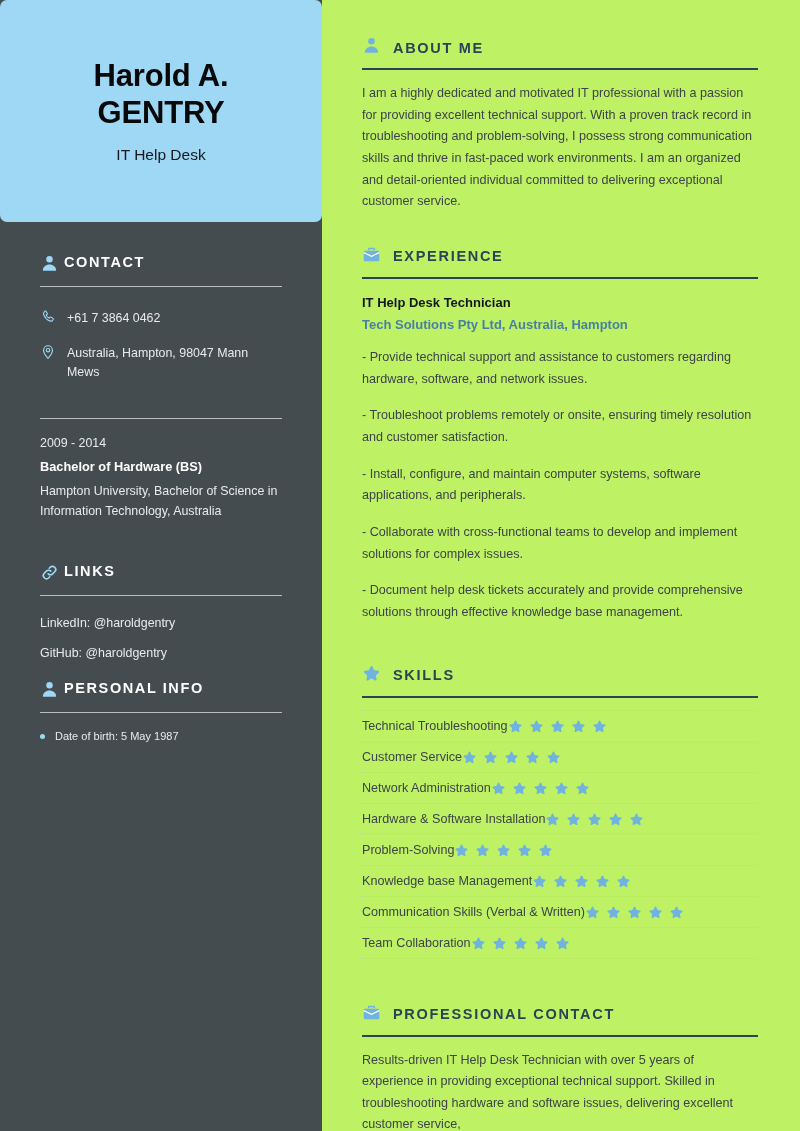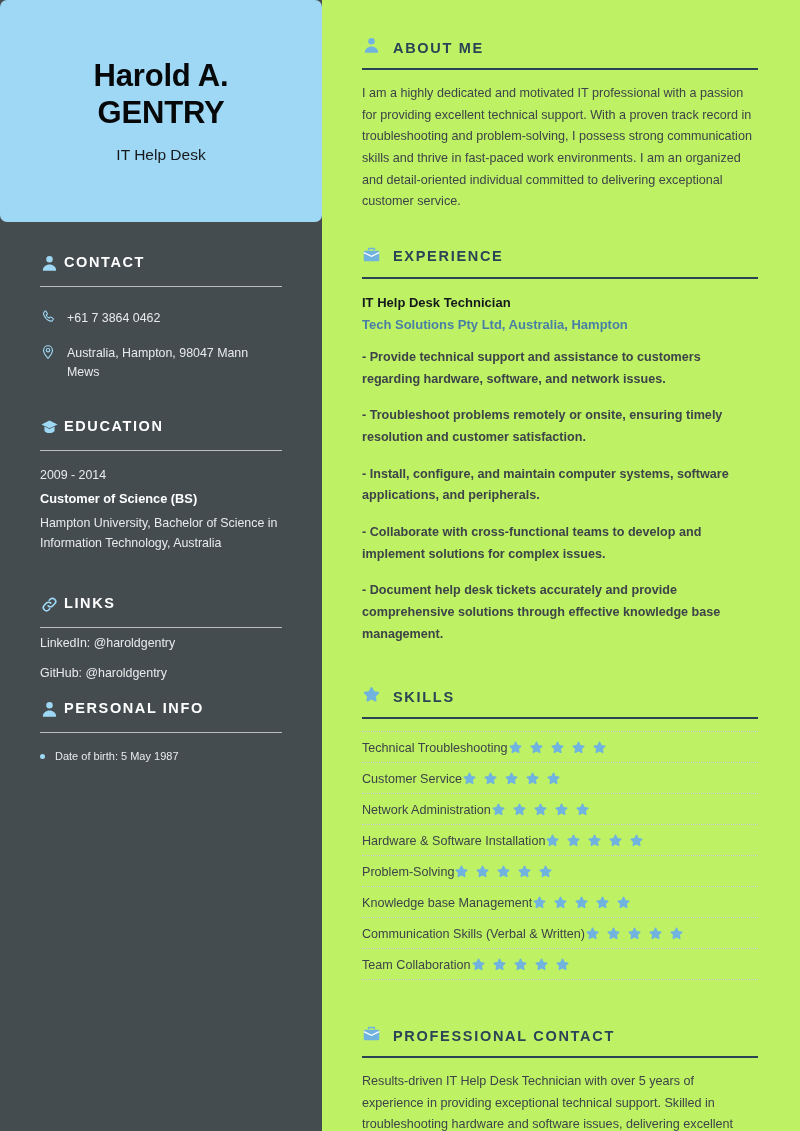--- a/index.html
+++ b/index.html
@@ -57,21 +57,21 @@
     letter-spacing:1.7px;
   }
   .rrule { height:2px; background:#2c4255; margin-top:9px; }
 
   .body-tx {
     font-size:12.6px; color:#3d4348; line-height:1.72;
     margin-top:13px; text-align:left;
   }
   .job-title { font-size:13px; font-weight:bold; color:#14181b; margin-top:16px; }
   .job-org { font-size:13px; font-weight:bold; color:#4a7fa5; margin-top:7px; }
-  .bullet { font-size:12.6px; color:#3d4348; line-height:1.72; margin-top:15px;font-weight:bold; }
+  .bullet { font-size:12.6px; color:#3d4348; line-height:1.72; margin-top:15px; }
 
   .skills { margin-top:12px; }
   .skill-row {
     display:flex; align-items:center; justify-content:flex-start;
     padding:8px 0 7px 0;
     border-bottom:1px dotted #c4c9cc;
   }
   .skill-row:first-child { border-top:1px dotted #c4c9cc; }
   .skill-name { font-size:12.6px; color:#3d4348; }
   .stars { display:flex; gap:6px; }
@@ -122,49 +122,40 @@
           <svg width="16" height="16" viewBox="0 0 24 24">
               <path d="M12 2.6c-3.7 0-6.7 3-6.7 6.7 0 4.8 6.7 12.1 6.7 12.1s6.7-7.3 6.7-12.1c0-3.7-3-6.7-6.7-6.7z" fill="none" stroke="#9ed8f4" stroke-width="1.7"></path>
               <circle cx="12" cy="9.3" r="2.6" fill="none" stroke="#9ed8f4" stroke-width="1.7"></circle>
             </svg>
         </span>
         <span class="tx">Australia, Hampton, 98047 Mann Mews</span>
       </div>
     </div>
 
     <div class="lsec" style="margin-top:37px;">
-      <div class="lhead">
-        <span>
-          <svg width="19" height="19" viewBox="0 0 24 24">
-              <path d="M12 3.2 1.8 8.1 12 13l10.2-4.9z" fill="#9ed8f4"></path>
-              <path d="M5.6 10.7v5c0 1.9 2.9 3.3 6.4 3.3s6.4-1.4 6.4-3.3v-5L12 14z" fill="#9ed8f4"></path>
-            </svg>
-        </span>
-        <span class="ttl">EDUCATION</span>
-      </div>
       <div class="lrule"></div>
       <div class="edu-date">2009 - 2014</div>
-      <div class="edu-deg">Customer of Science (BS)</div>
+      <div class="edu-deg">Bachelor of Hardware (BS)</div>
       <div class="edu-desc">Hampton University, Bachelor of Science in Information Technology, Australia</div>
     </div>
 
     <div class="lsec" style="margin-top:42px;">
       <div class="lhead">
         <span>
           <svg width="19" height="19" viewBox="0 0 24 24">
               <g fill="none" stroke="#9ed8f4" stroke-width="2" stroke-linecap="round">
                 <path d="M10.3 13.7a4 4 0 0 0 5.7 0l2.6-2.6a4 4 0 0 0-5.7-5.7l-1.3 1.3"></path>
                 <path d="M13.7 10.3a4 4 0 0 0-5.7 0l-2.6 2.6a4 4 0 0 0 5.7 5.7l1.3-1.3"></path>
               </g>
             </svg>
         </span>
         <span class="ttl">LINKS</span>
       </div>
       <div class="lrule"></div>
-      <div class="link-line" style="margin-top:8px;">LinkedIn: @haroldgentry</div>
+      <div class="link-line" style="margin-top:20px;">LinkedIn: @haroldgentry</div>
       <div class="link-line">GitHub: @haroldgentry</div>
     </div>
 
     <div class="lsec" style="margin-top:20px;">
       <div class="lhead">
         <span>
           <svg width="19" height="19" viewBox="0 0 24 24">
               <circle cx="12" cy="6.6" r="4.1" fill="#9ed8f4"></circle>
               <path d="M3.6 21c0-4.6 3.8-7.6 8.4-7.6s8.4 3 8.4 7.6z" fill="#9ed8f4"></path>
             </svg>

